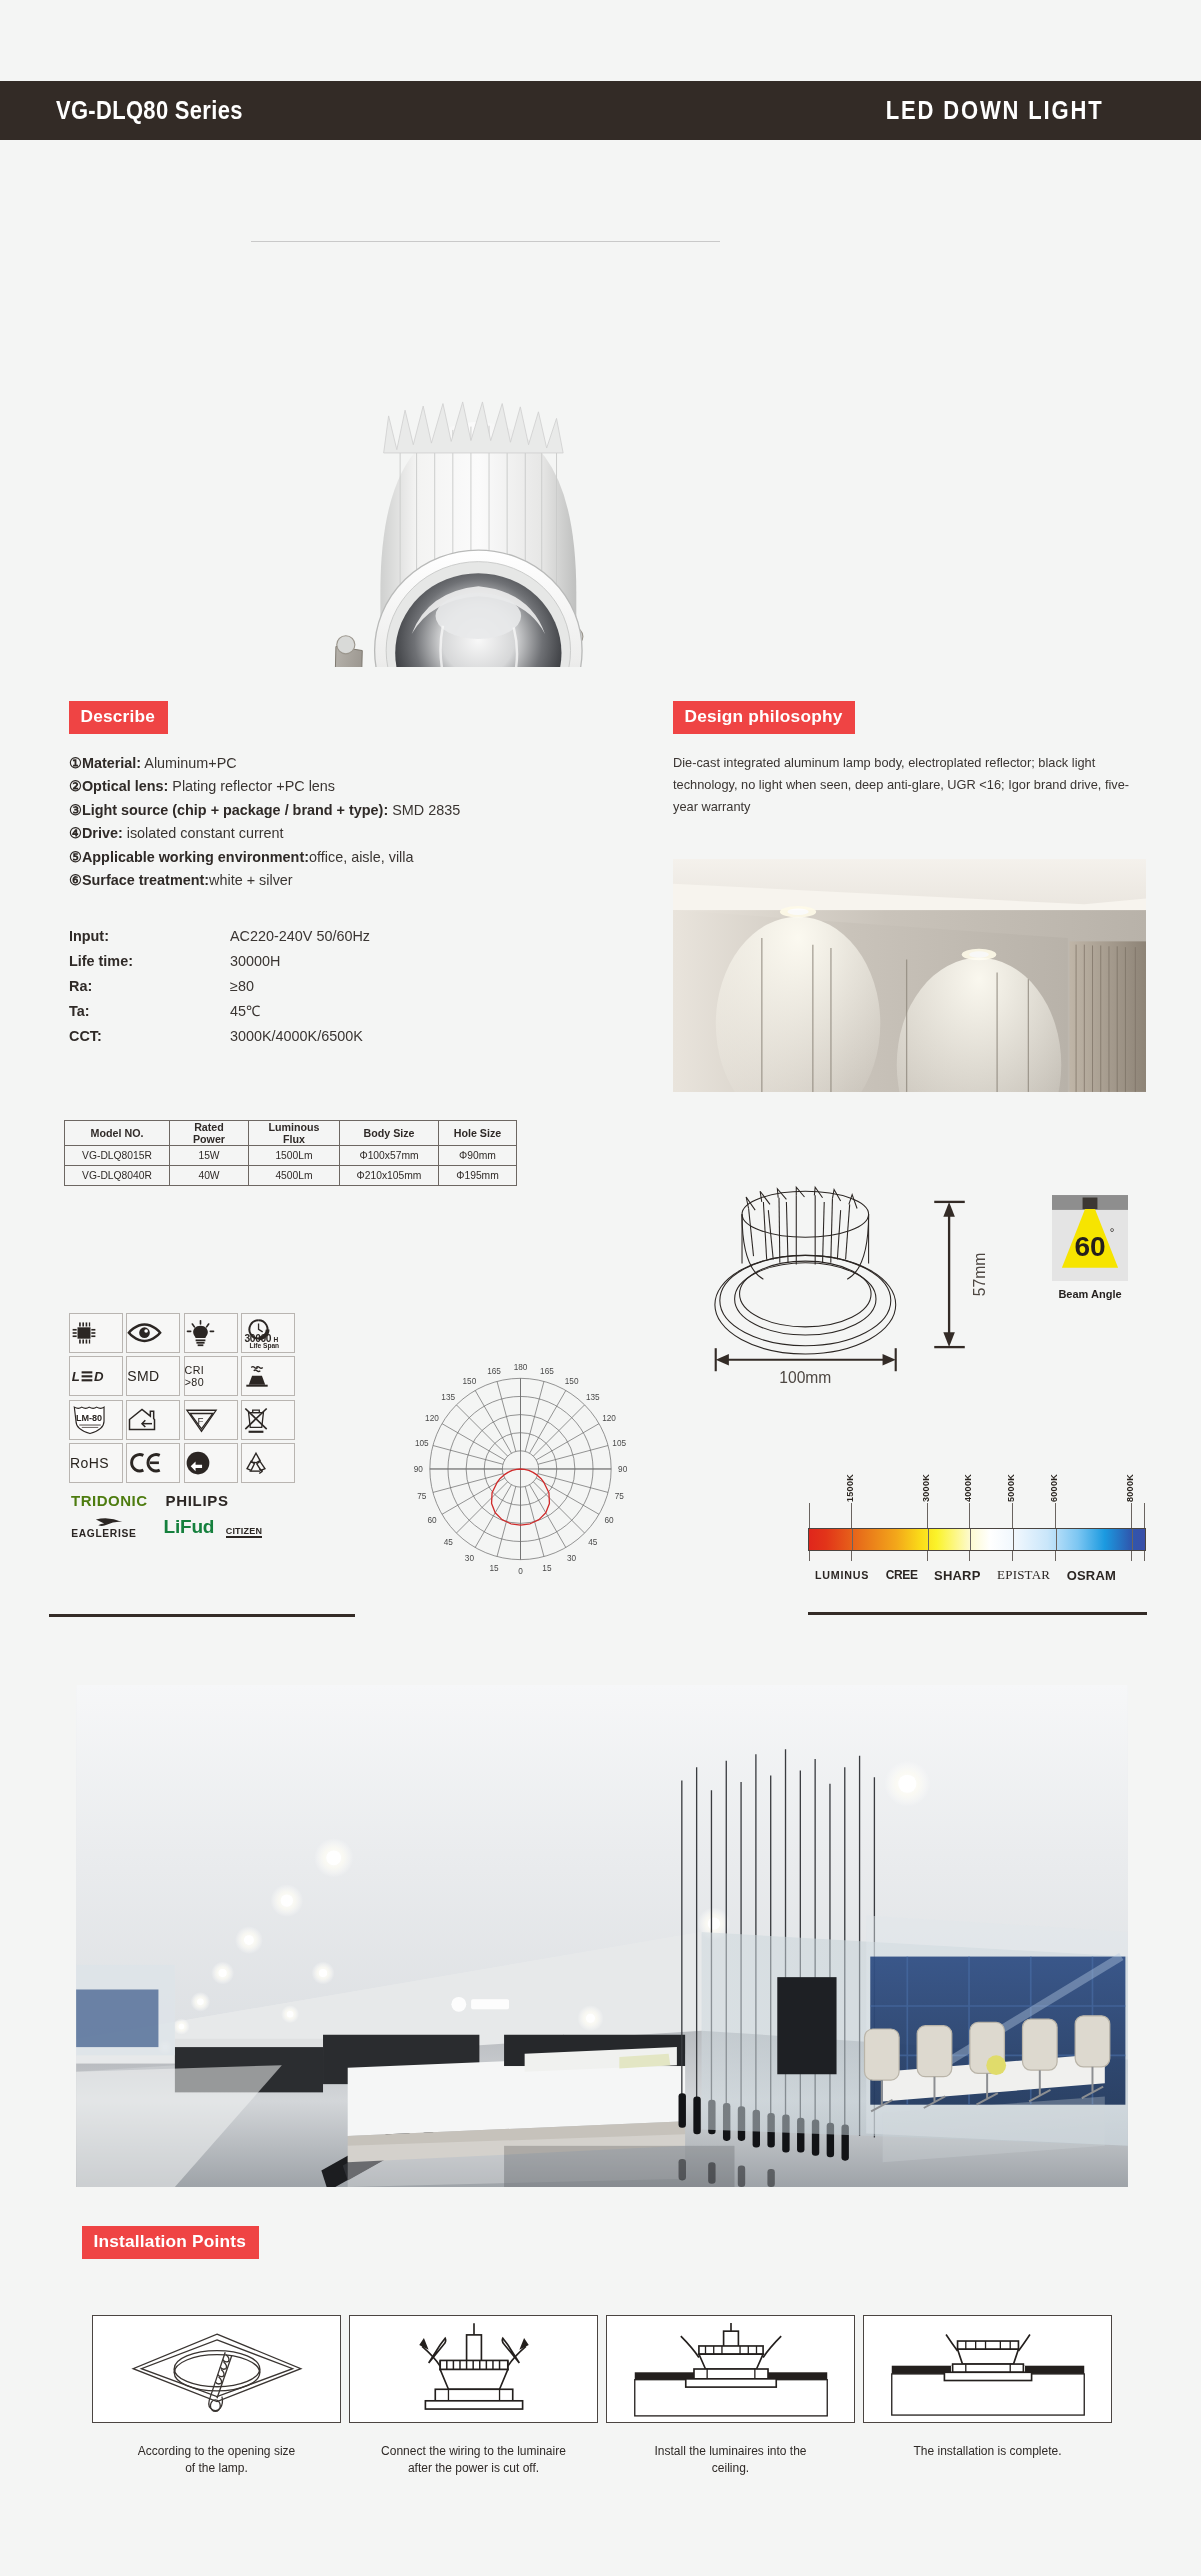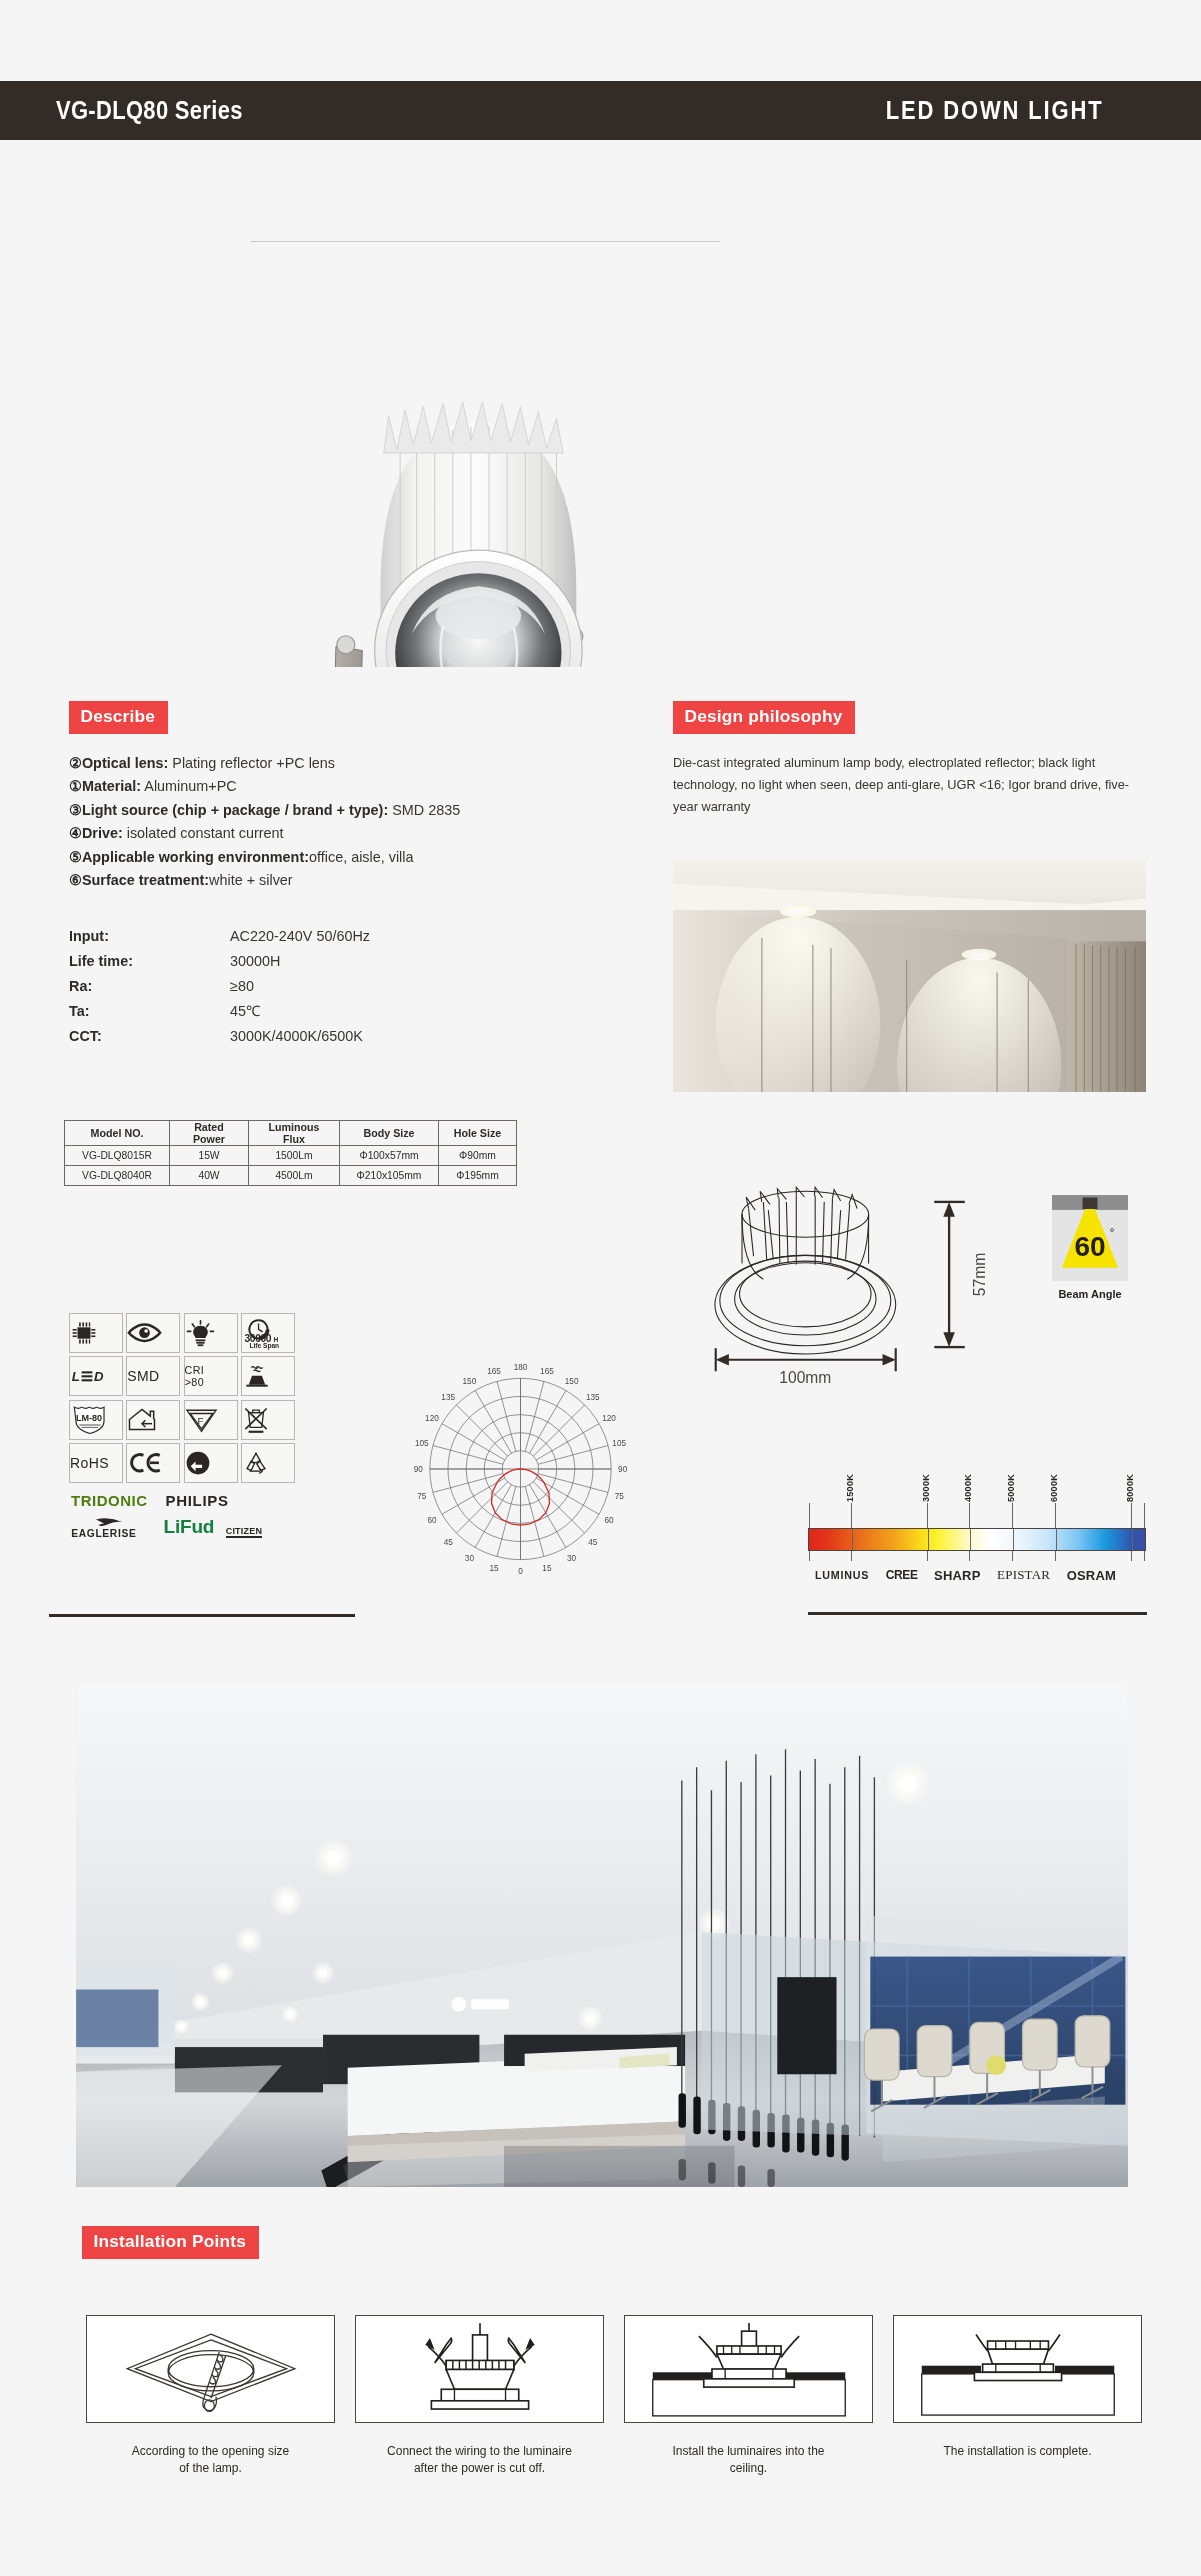--- a/index.html
+++ b/index.html
@@ -147,22 +147,22 @@
 
   
   .app-photo {
     position: absolute; left: 76px; top: 1685px; width: 1052px; height: 502px;
     overflow: hidden; background: #dfe1e3;
   }
 
   
   .install-head { position: absolute; left: 82px; top: 2226px; }
   .install-row {
-    position: absolute; left: 86px; top: 2315px; width: 938px;
-    display: flex; gap: 20px;
+    position: absolute; left: 92px; top: 2315px; width: 938px;
+    display: flex; gap: 8px;
   }
   .install-item { width: 249px; }
   .install-box {
     width: 249px; height: 108px; border: 1.2px solid #4b4542; background: #ffffff;
     display: flex; align-items: center; justify-content: center; overflow: hidden;
   }
   .install-cap {
     margin-top: 20px; text-align: center; font-size: 12px;
     line-height: 17.3px; color: #2f2a27;
   }
@@ -294,22 +294,22 @@
         <circle cx="1010" cy="708" r="6"></circle>
           <circle cx="1146" cy="706" r="6"></circle>
       </g>
     </g>
   </svg>
 </div>
 
 <div class="describe">
   <div class="chip">Describe</div>
   <ul class="desc-list">
+    <li><b><span>①</span><span>Material:</span></b><span class="val"> Aluminum+PC</span></li>
     <li><b><span>②</span><span>Optical lens:</span></b><span class="val"> Plating reflector +PC lens</span></li>
-    <li><b><span>①</span><span>Material:</span></b><span class="val"> Aluminum+PC</span></li>
     <li><b><span>③</span><span>Light source (chip + package / brand + type):</span></b><span class="val">  SMD 2835</span></li>
     <li><b><span>④</span><span>Drive:</span></b><span class="val"> isolated constant current</span></li>
     <li><b><span>⑤</span><span>Applicable working environment:</span></b><span class="val">office, aisle, villa</span></li>
     <li><b><span>⑥</span><span>Surface treatment:</span></b><span class="val">white + silver</span></li>
   </ul>
 
   <div class="spec-table">
     <div class="spec-row">
       <div class="spec-k">Input:</div>
       <div class="spec-v">AC220-240V 50/60Hz</div>

